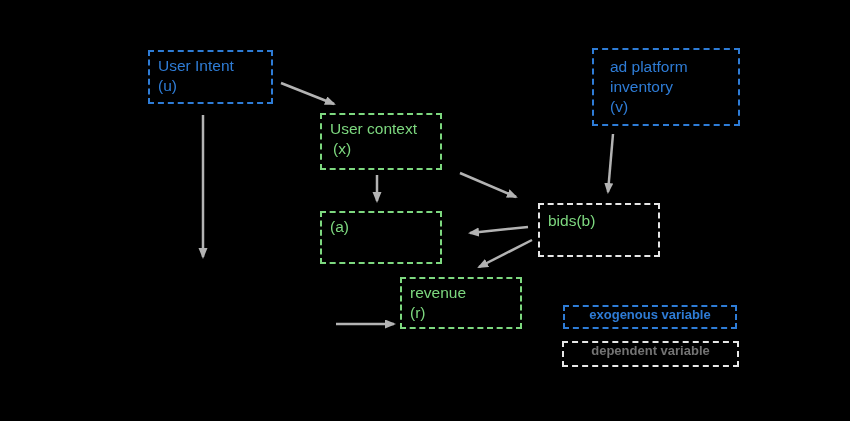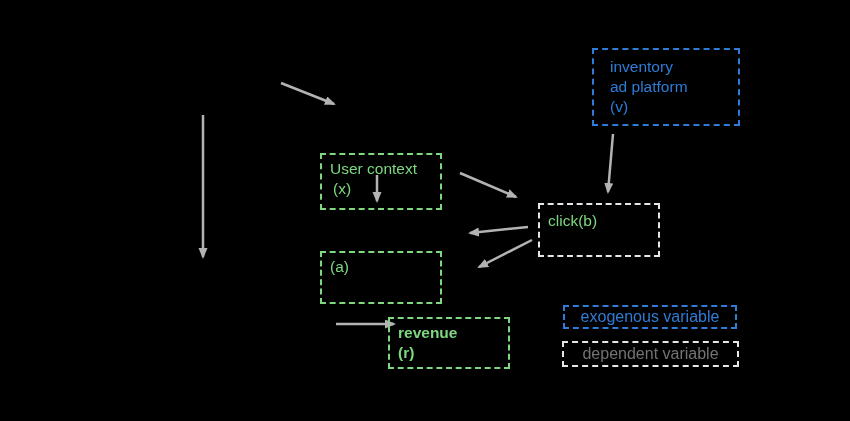--- a/index.html
+++ b/index.html
@@ -20,42 +20,42 @@
     background: transparent;
   }
   .node span { display: block; }
   .exo {
     color: #2e7cd6;
     border: 2px dashed #2e7cd6;
   }
   .dep {
     color: #7dd87f;
     border: 2px dashed #7dd87f;
-    margin-top: 40px;
   }
   .dep-white {
     color: #7dd87f;
     border: 2px dashed #e6e6e6;
   }
   #node-user-intent      { left: 148px; top: 50px;  width: 125px; height: 54px; }
   #node-ad-platform      { left: 592px; top: 48px;  width: 148px; height: 78px; padding-left: 16px; padding-top: 7px; }
   #node-user-context     { left: 320px; top: 113px; width: 122px; height: 57px; }
   #node-user-context .l2 { padding-left: 3px; }
   #node-selected-ad      { left: 320px; top: 211px; width: 122px; height: 53px; }
   #node-bids             { left: 538px; top: 203px; width: 122px; height: 54px; padding-top: 6px; }
-  #node-revenue          { left: 388px; top: 277px; width: 122px; height: 52px; font-weight: bold; }
+  #node-revenue          { left: 400px; top: 277px; width: 122px; height: 52px; }
   #node-user-action      { left: 148px; top: 297px; width: 179px; height: 57px; }
   .legend-box {
     position: absolute;
     box-sizing: border-box;
-    font-size: 16px;
+    font-size: 13px;
     display: flex;
-    align-items: center;
+    align-items: flex-start;
     justify-content: center;
     text-align: center;
+    font-weight: bold;
   }
   #legend-exogenous { left: 563px; top: 305px; width: 174px; height: 24px; color: #2e7cd6; border: 2px dashed #2e7cd6; }
   #legend-dependent { left: 562px; top: 341px; width: 177px; height: 26px; color: #737373; border: 2px dashed #e6e6e6; }
   #edge-layer {
     position: absolute;
     left: 0; top: 0;
     width: 850px; height: 421px;
     pointer-events: none;
   }
   .edge { stroke: #b3b3b3; stroke-width: 2.5; }
@@ -74,38 +74,42 @@
   <line x1="281" y1="83" x2="334" y2="104" class="edge" marker-end="url(#arrowhead)"></line>
       <line x1="203" y1="115" x2="203" y2="257" class="edge" marker-end="url(#arrowhead)"></line>
       <line x1="377" y1="175" x2="377" y2="201" class="edge" marker-end="url(#arrowhead)"></line>
       <line x1="460" y1="173" x2="516" y2="197" class="edge" marker-end="url(#arrowhead)"></line>
       <line x1="613" y1="134" x2="608" y2="192" class="edge" marker-end="url(#arrowhead)"></line>
       <line x1="528" y1="227" x2="470" y2="233" class="edge" marker-end="url(#arrowhead)"></line>
       <line x1="532" y1="240" x2="479" y2="267" class="edge" marker-end="url(#arrowhead)"></line>
       <line x1="336" y1="324" x2="394" y2="324" class="edge" marker-end="url(#arrowhead)"></line>
     </svg>
 
+  <div class="node exo" id="node-user-intent">
+    <span>User Intent</span>
+    <span>(u)</span>
+  </div>
 
   <div class="node exo" id="node-ad-platform">
+    <span>ad platform</span>
     <span>inventory</span>
-    <span>ad platform</span>
     <span>(v)</span>
   </div>
 
   <div class="node dep" id="node-user-context">
     <span>User context</span>
     <span class="l2">(x)</span>
   </div>
 
   <div class="node dep" id="node-selected-ad">
     <span>(a)</span>
   </div>
 
   <div class="node dep-white" id="node-bids">
-    <span>click(b)</span>
+    <span>bids(b)</span>
   </div>
 
   <div class="node dep" id="node-revenue">
     <span>revenue</span>
     <span>(r)</span>
   </div>
 
 
   <div class="legend-box" id="legend-exogenous">
     <span>exogenous variable</span>

